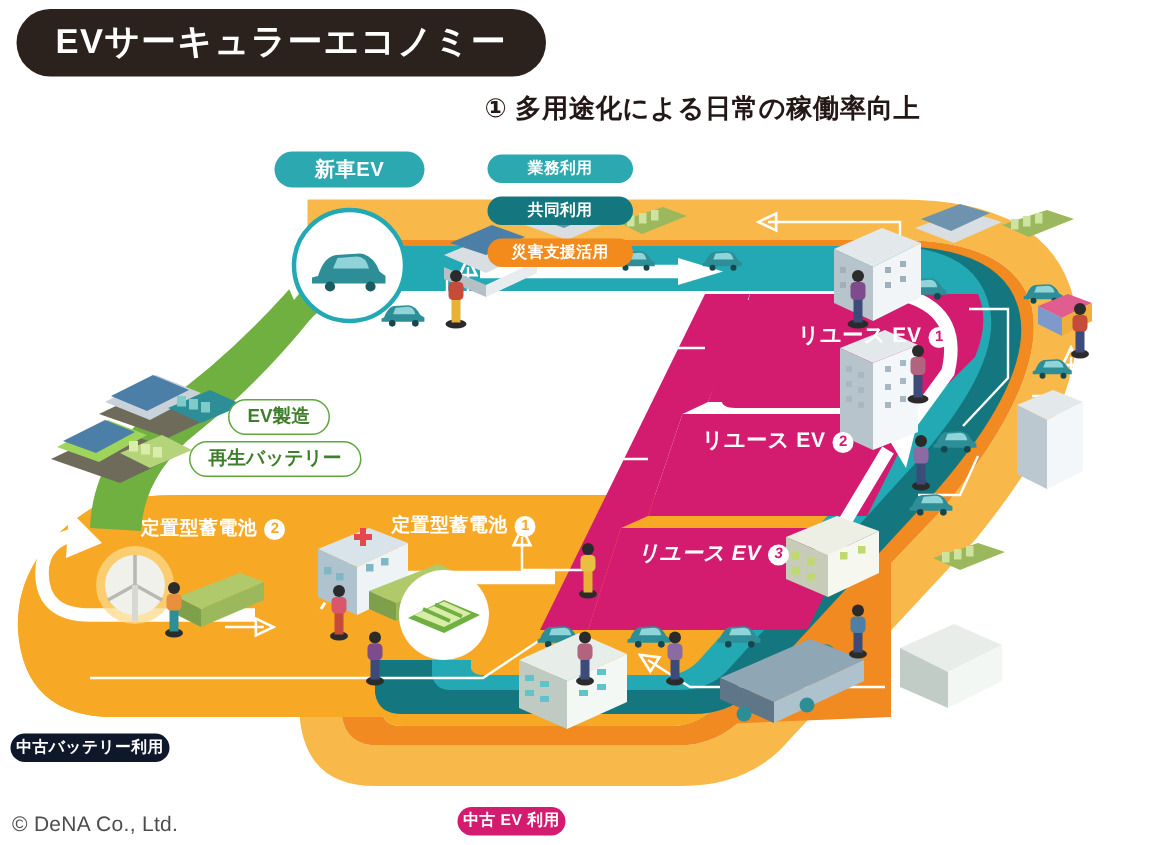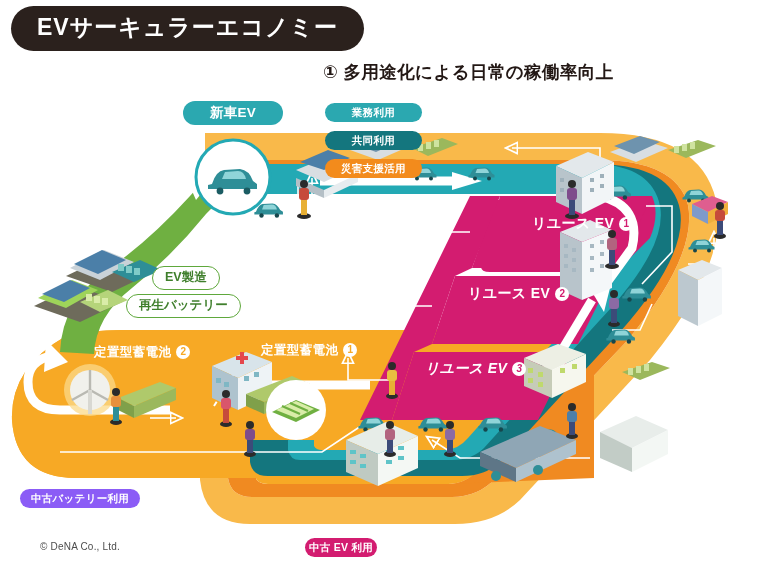--- a/index.html
+++ b/index.html
@@ -36,21 +36,21 @@
     position:absolute;border-radius:11px;height:19px;line-height:19px;
     color:#ffffff;font-size:10.5px;font-weight:bold;text-align:center;
     letter-spacing:.3px;white-space:nowrap;
   }
   .tagrow{position:absolute;left:325px;top:103px;display:flex;gap:9px;flex-direction:column;}
   .tagrow .tag{position:relative;left:auto;top:auto;padding:0 16px;}
 
   #tag-newcar{left:183px;top:101px;width:100px;height:24px;line-height:24px;
     border-radius:12px;font-size:13.5px;background:#2BA8B0;}
   #tag-usedev{left:305px;top:538px;width:72px;background:#D31C70;}
-  #tag-usedbat{left:20px;top:489px;width:120px;background:#8b5cf6;}
+  #tag-usedbat{left:7px;top:489px;width:106px;background:#0f172a;}
 
   
   .olabel{
     position:absolute;border:1.6px solid #5FA83C;border-radius:13px;
     background:#ffffff;color:#3F7F2C;font-size:12.5px;font-weight:bold;
     height:22px;line-height:21px;text-align:center;white-space:nowrap;padding:0 12px;
   }
   #ol-make{left:152px;top:266px;}
   #ol-batt{left:126px;top:294px;}
 
@@ -67,23 +67,22 @@
 
   .cnum{
     display:inline-block;width:14px;height:14px;line-height:14px;border-radius:50%;
     background:#ffffff;color:#D31C70;font-size:10px;text-align:center;
     vertical-align:1px;margin-left:5px;font-weight:bold;
   }
   #bl-stor1 .cnum,#bl-stor2 .cnum{background:#ffffff;color:#F7A925;}
 
   
   #copyright{
-    position:absolute;left:8px;top:541px;font-size:10px;color:#4D4D4D;
+    position:absolute;left:8px;top:541px;font-size:14px;color:#4D4D4D;
     letter-spacing:.2px;
-    margin-left:32px;
   }
 </style>
 </head>
 <body>
 
 <div id="stage">
 
   <svg id="art" viewBox="0 0 768 563">
     <defs>
       <marker id="mw" markerWidth="9" markerHeight="9" refX="4" refY="4.5" orient="auto">

